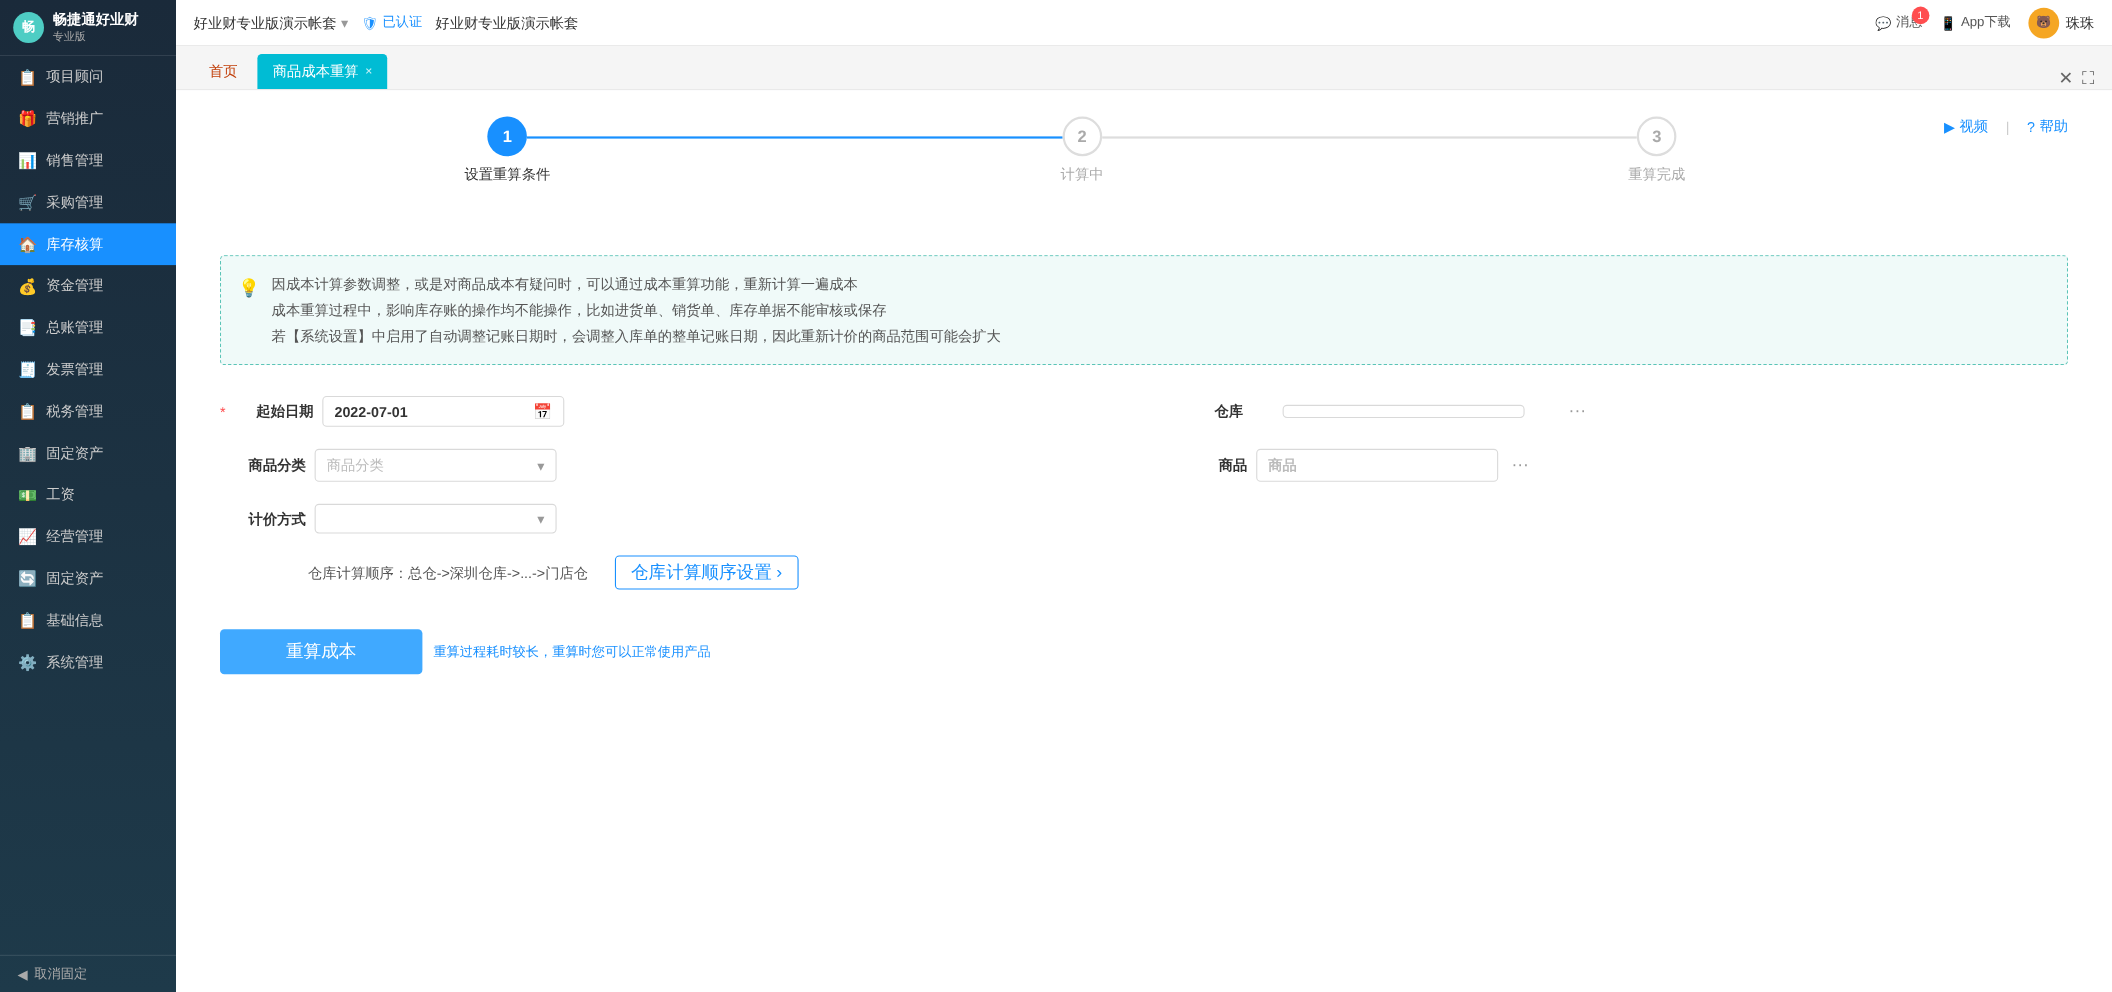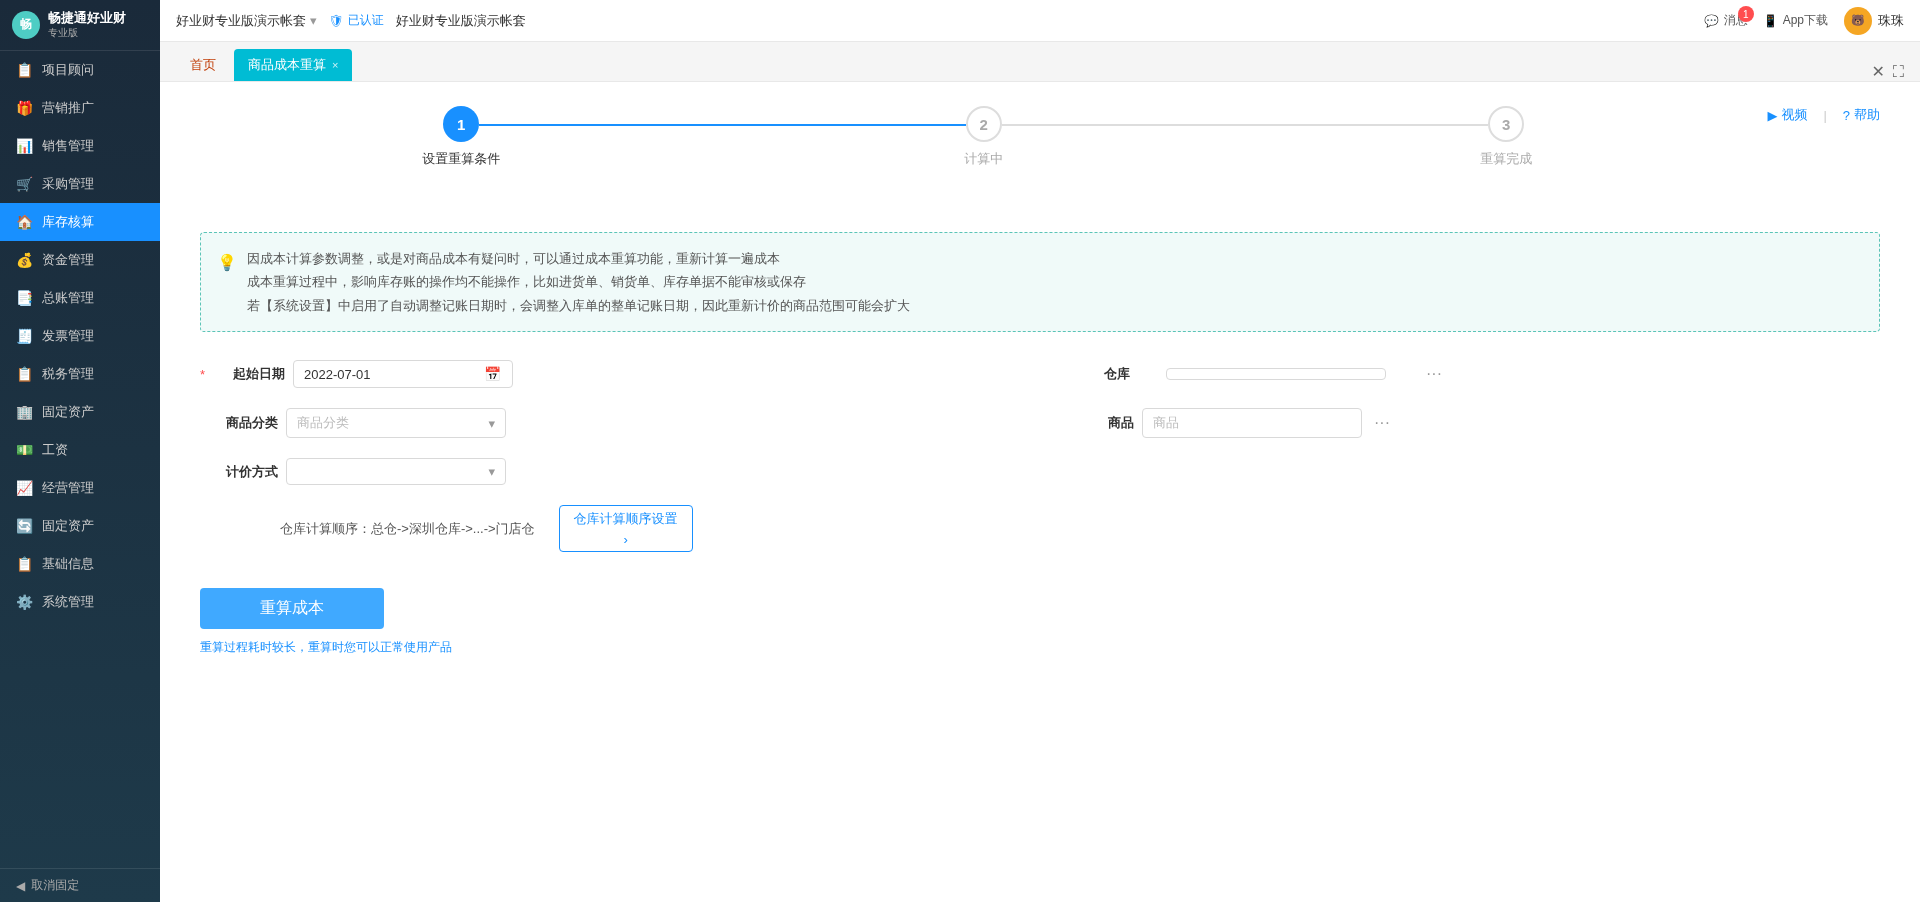--- a/index.html
+++ b/index.html
@@ -187,20 +187,21 @@
       border-radius: 4px;
       padding: 5px 10px;
       font-size: 13px;
       color: #333;
       background: white;
       min-width: 200px;
       display: flex;
       align-items: center;
       gap: 8px;
       cursor: pointer;
+      font-weight: bold;
     }
     .form-input-text { flex: 1; }
     .form-input-icon { color: #999; font-size: 14px; }
     .form-select {
       border: 1px solid #d9d9d9;
       border-radius: 4px;
       padding: 5px 10px;
       font-size: 13px;
       color: #bbb;
       background: white;
@@ -227,33 +228,32 @@
       margin-bottom: 36px;
       padding-left: 80px;
     }
     .calc-order-label { color: #555; font-size: 13px; }
     .calc-order-btn {
       background: white;
       border: 1px solid #1890ff;
       color: #1890ff;
       border-radius: 4px;
       padding: 4px 14px;
-      font-size: 13px;
+      font-size: 16px;
       cursor: pointer;
       display: flex;
       align-items: center;
       gap: 4px;
-      flex-direction: column;
     }
 
     
     .recalc-section {
       display: flex;
-      flex-direction: column;
-      align-items: flex-start;
+      flex-direction: row;
+      align-items: center;
       gap: 10px;
       margin-top: 8px;
     }
     .recalc-btn {
       background: #40a9ff;
       color: white;
       border: none;
       border-radius: 4px;
       padding: 10px 60px;
       font-size: 16px;

